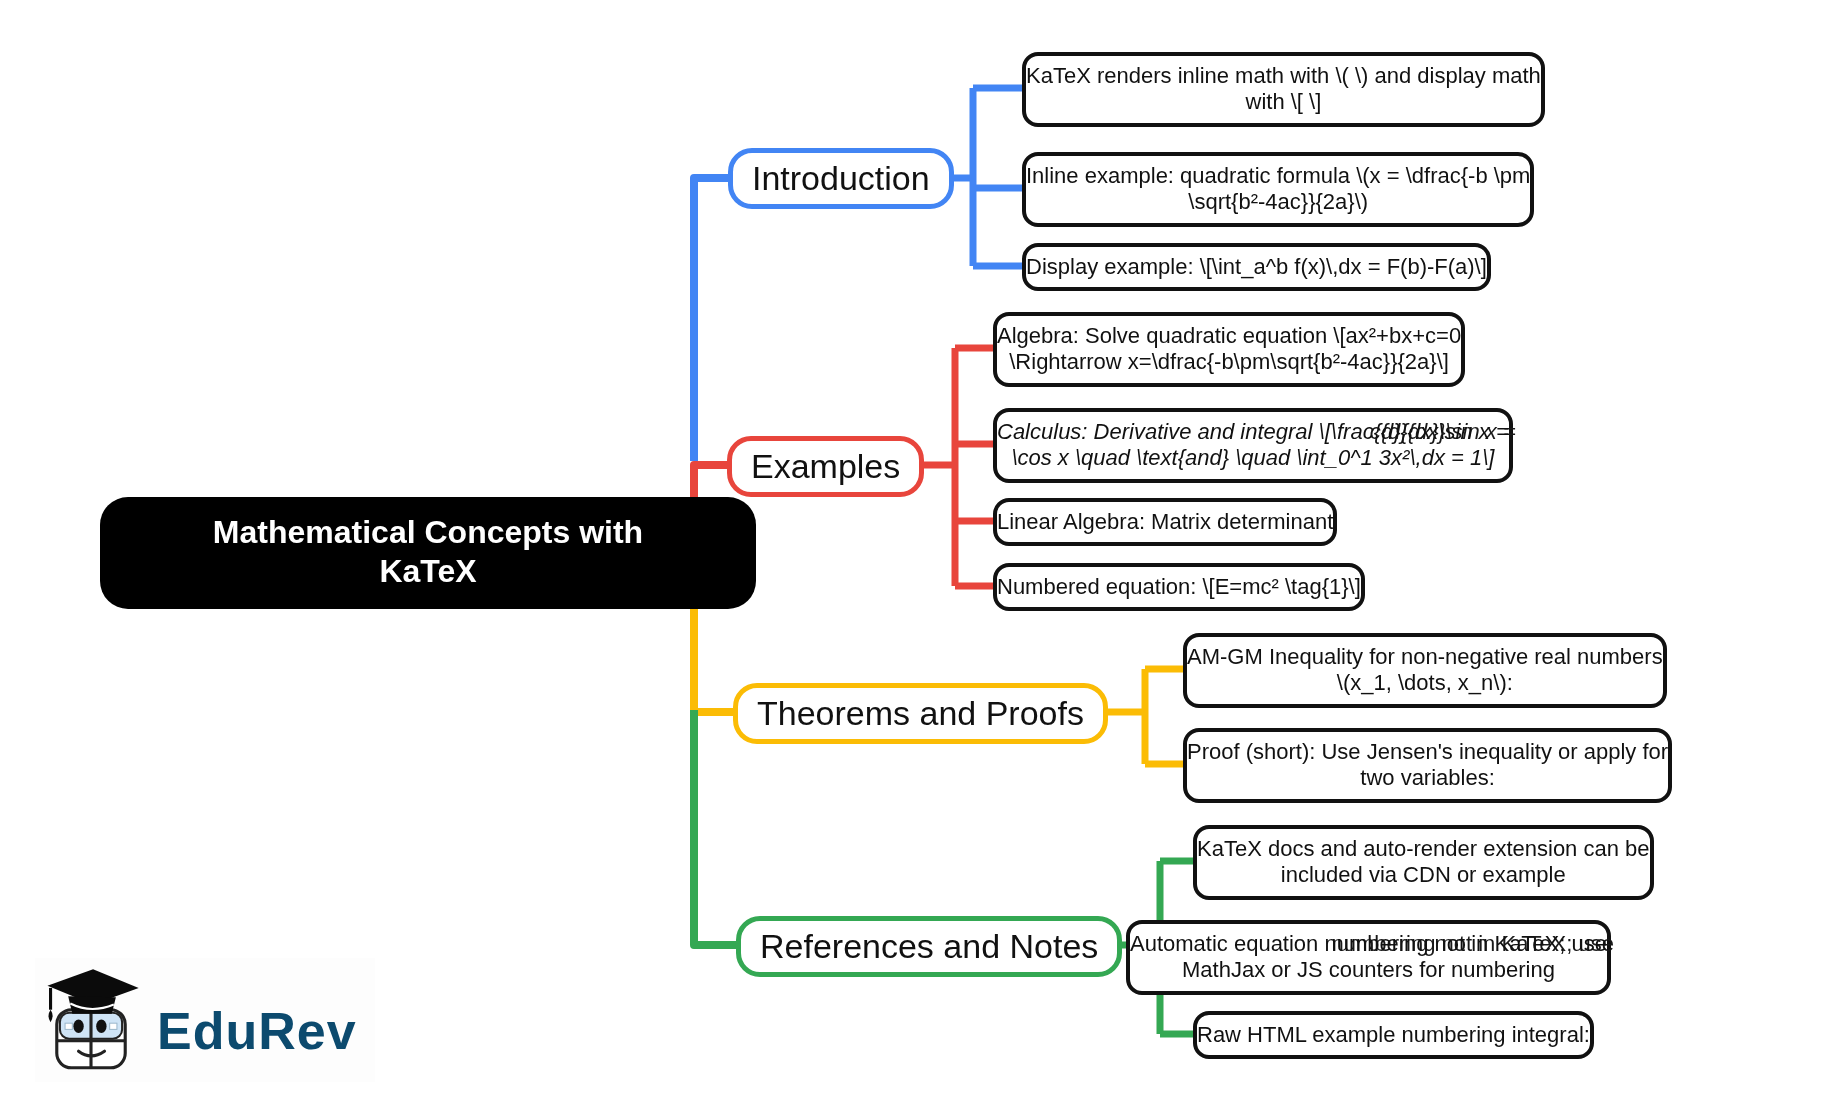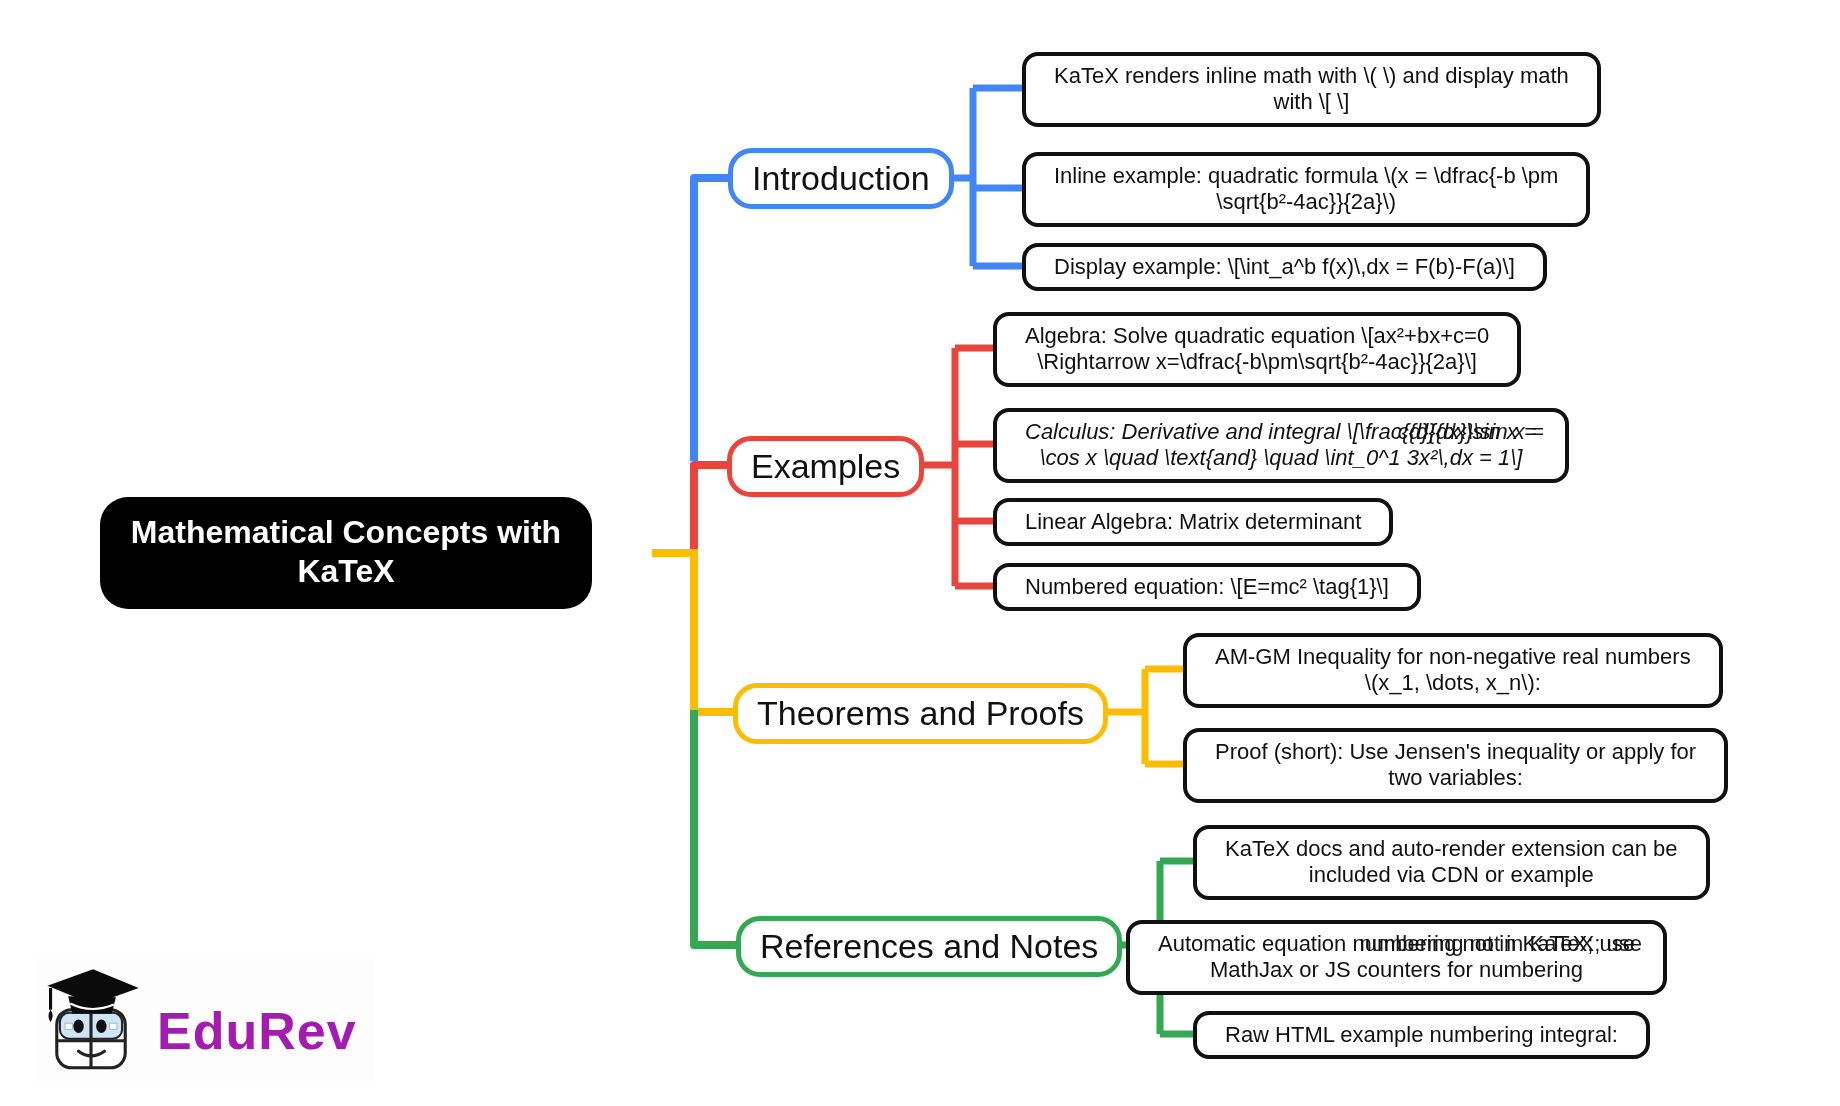--- a/index.html
+++ b/index.html
@@ -13,44 +13,44 @@
   svg.wires{position:absolute;left:0;top:0;z-index:1;}
   svg.wires path{fill:none;stroke-linejoin:round;}
   .w-main{stroke-width:8px;}
   .w-child{stroke-width:7px;}
   .s-blue{stroke:var(--blue);} .s-red{stroke:var(--red);}
   .s-yellow{stroke:var(--yellow);} .s-green{stroke:var(--green);}
 
   .node{position:absolute;z-index:2;background:#fff;box-sizing:border-box;}
 
   .root{
-    left:100px;top:497px;width:492px;min-height:112px;
+    left:100px;top:497px;width:656px;min-height:112px;
     background:var(--rootbg);color:#fff;border-radius:28px;
     font-size:32px;font-weight:bold;text-align:center;
     padding:16px 20px;line-height:1.22;
   }
   .branch{
     border:5px solid;border-radius:24px;
     font-size:34px;line-height:1.1;white-space:nowrap;
     padding:7px 19px;text-align:center;
   }
   .b-blue{border-color:var(--blue);} .b-red{border-color:var(--red);}
   .b-yellow{border-color:var(--yellow);} .b-green{border-color:var(--green);}
 
   .leaf{
     border:4px solid;border-radius:16px;
     font-size:22px;line-height:1.2;
-    padding:7px 28px;text-align:center;white-space:nowrap;
+    padding:7px 0;text-align:center;white-space:nowrap;
   }
   .leaf .line{white-space:nowrap;}
   .dbl{text-shadow:7px 0 0 #1a1a1a;}
 
   .logo{position:absolute;left:35px;top:958px;z-index:2;display:flex;align-items:center;
         background:#fdfdfd;padding:4px 18px 8px 4px;}
-  .logo-text{font-size:52px;font-weight:bold;color:#a21caf;letter-spacing:1px;margin-left:14px;margin-top:26px;}
+  .logo-text{font-size:52px;font-weight:bold;color:#0c4a6e;letter-spacing:1px;margin-left:14px;margin-top:26px;}
 </style>
 </head>
 <body style="--blue: #4285F4; --red: #E8453C; --yellow: #FBBC05; --green: #34A853; --rootbg: #000000;">
 
 <div class="stage">
 
   <svg class="wires" width="1840" height="1106" viewBox="0 0 1840 1106">
 
     <path class="w-main s-blue" d="M738 178 H694 V461"></path>
     <path class="w-main s-red" d="M734 465 H694 V550"></path>

